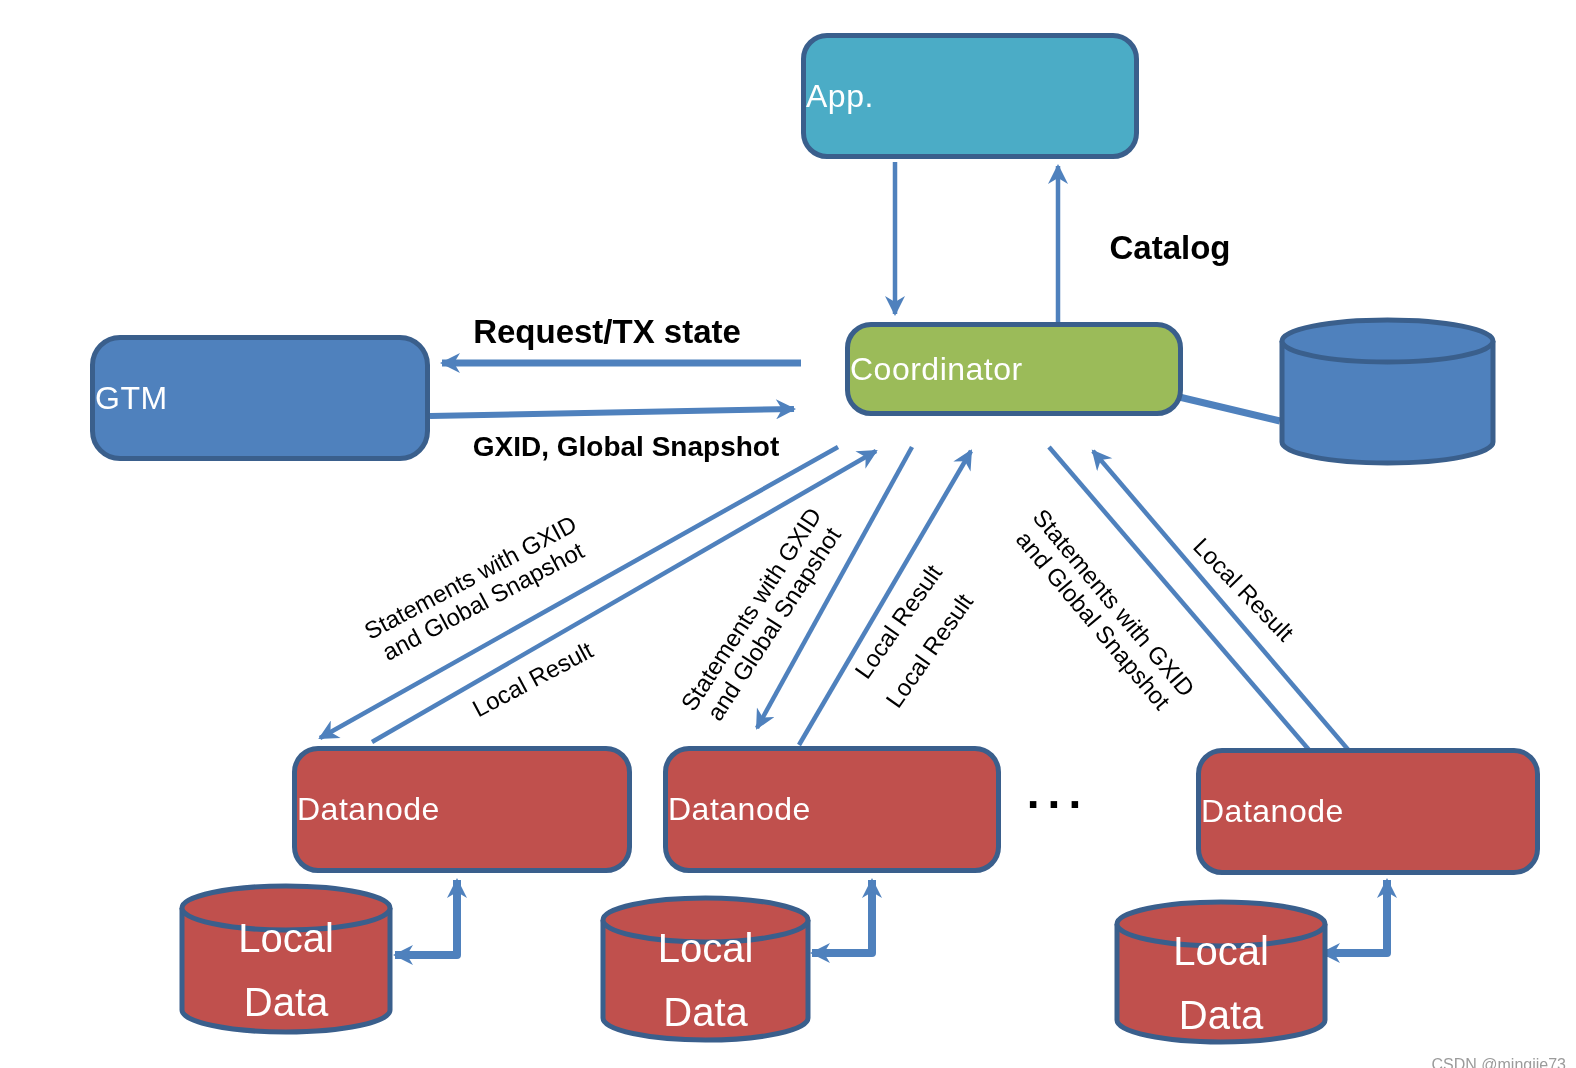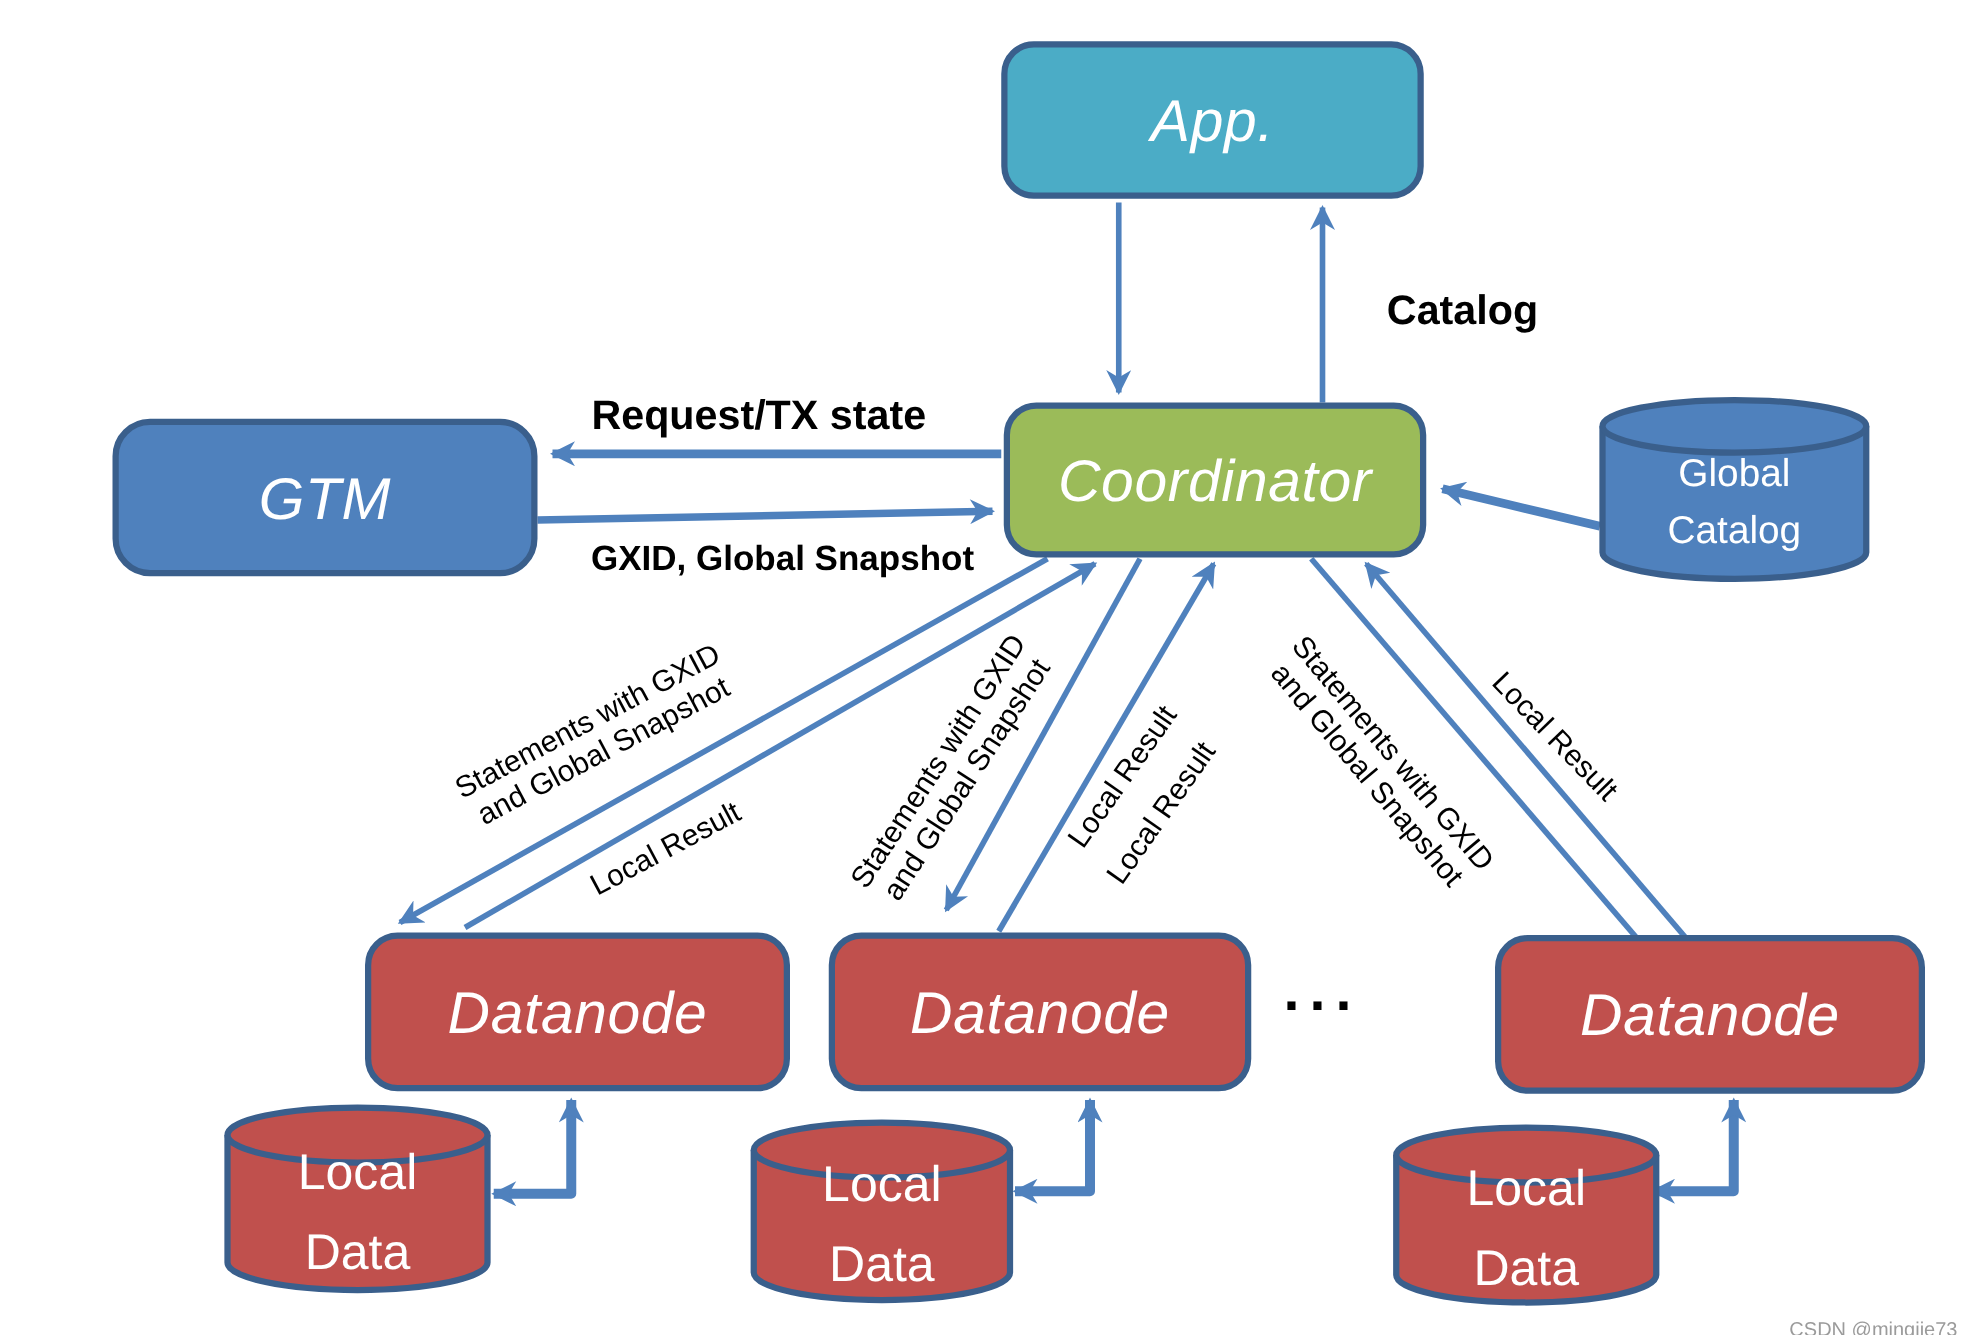--- a/index.html
+++ b/index.html
@@ -13,22 +13,22 @@
   .w6{stroke-width:6;}
   .w7{stroke-width:7;}
   .w8{stroke-width:8;stroke-linejoin:round;}
   #arw path{fill:var(--c-arrow);}
   .cyl-blue{fill:var(--c-blue_fill);stroke:var(--c-border);stroke-width:5;}
   .cyl-red{fill:var(--c-datanode_fill);stroke:var(--c-border);stroke-width:5;}
 
   .node{
     position:absolute;z-index:2;box-sizing:border-box;
     border:5px solid var(--c-border);border-radius:26px;
-    display:flex;align-items:center;justify-content:center;
-    color:var(--c-node_text);font-size:47px;letter-spacing:.5px;font-style:italic;
+    display:flex;align-items:center;justify-content:flex-start;
+    color:var(--c-node_text);font-size:32px;letter-spacing:.5px;
   }
   .fill-app{background:var(--c-app_fill);}
   .fill-blue{background:var(--c-blue_fill);}
   .fill-green{background:var(--c-coordinator_fill);}
   .fill-red{background:var(--c-datanode_fill);margin-left:38px;}
 
   .cyl-label{
     position:absolute;z-index:3;display:flex;flex-direction:column;
     align-items:center;justify-content:center;text-align:center;
     color:var(--c-node_text);
@@ -109,38 +109,34 @@
   </svg>
 
   <div class="node fill-app" style="left:801px;top:33px;width:338px;height:126px;">
     <span>App.</span>
   </div>
 
   <div class="node fill-blue" style="left:90px;top:335px;width:340px;height:126px;border-radius:30px;">
     <span>GTM</span>
   </div>
 
-  <div class="node fill-green" style="left:803px;top:322px;width:338px;height:124px;">
+  <div class="node fill-green" style="left:845px;top:322px;width:338px;height:94px;">
     <span>Coordinator</span>
   </div>
 
   <div class="node fill-red" style="left:254px;top:746px;width:340px;height:127px;">
     <span>Datanode</span>
   </div>
   <div class="node fill-red" style="left:625px;top:746px;width:338px;height:127px;">
     <span>Datanode</span>
   </div>
   <div class="node fill-red" style="left:1158px;top:748px;width:344px;height:127px;">
     <span>Datanode</span>
   </div>
 
-  <div class="cyl-label big" style="left:1282px;top:341px;width:211px;height:122px;">
-    <span>Global</span>
-    <span>Catalog</span>
-  </div>
 
   <div class="cyl-label small" style="left:182px;top:908px;width:208px;height:124px;">
     <span>Local</span>
     <span>Data</span>
   </div>
   <div class="cyl-label small" style="left:603px;top:920px;width:205px;height:120px;">
     <span>Local</span>
     <span>Data</span>
   </div>
   <div class="cyl-label small" style="left:1117px;top:924px;width:208px;height:118px;">

